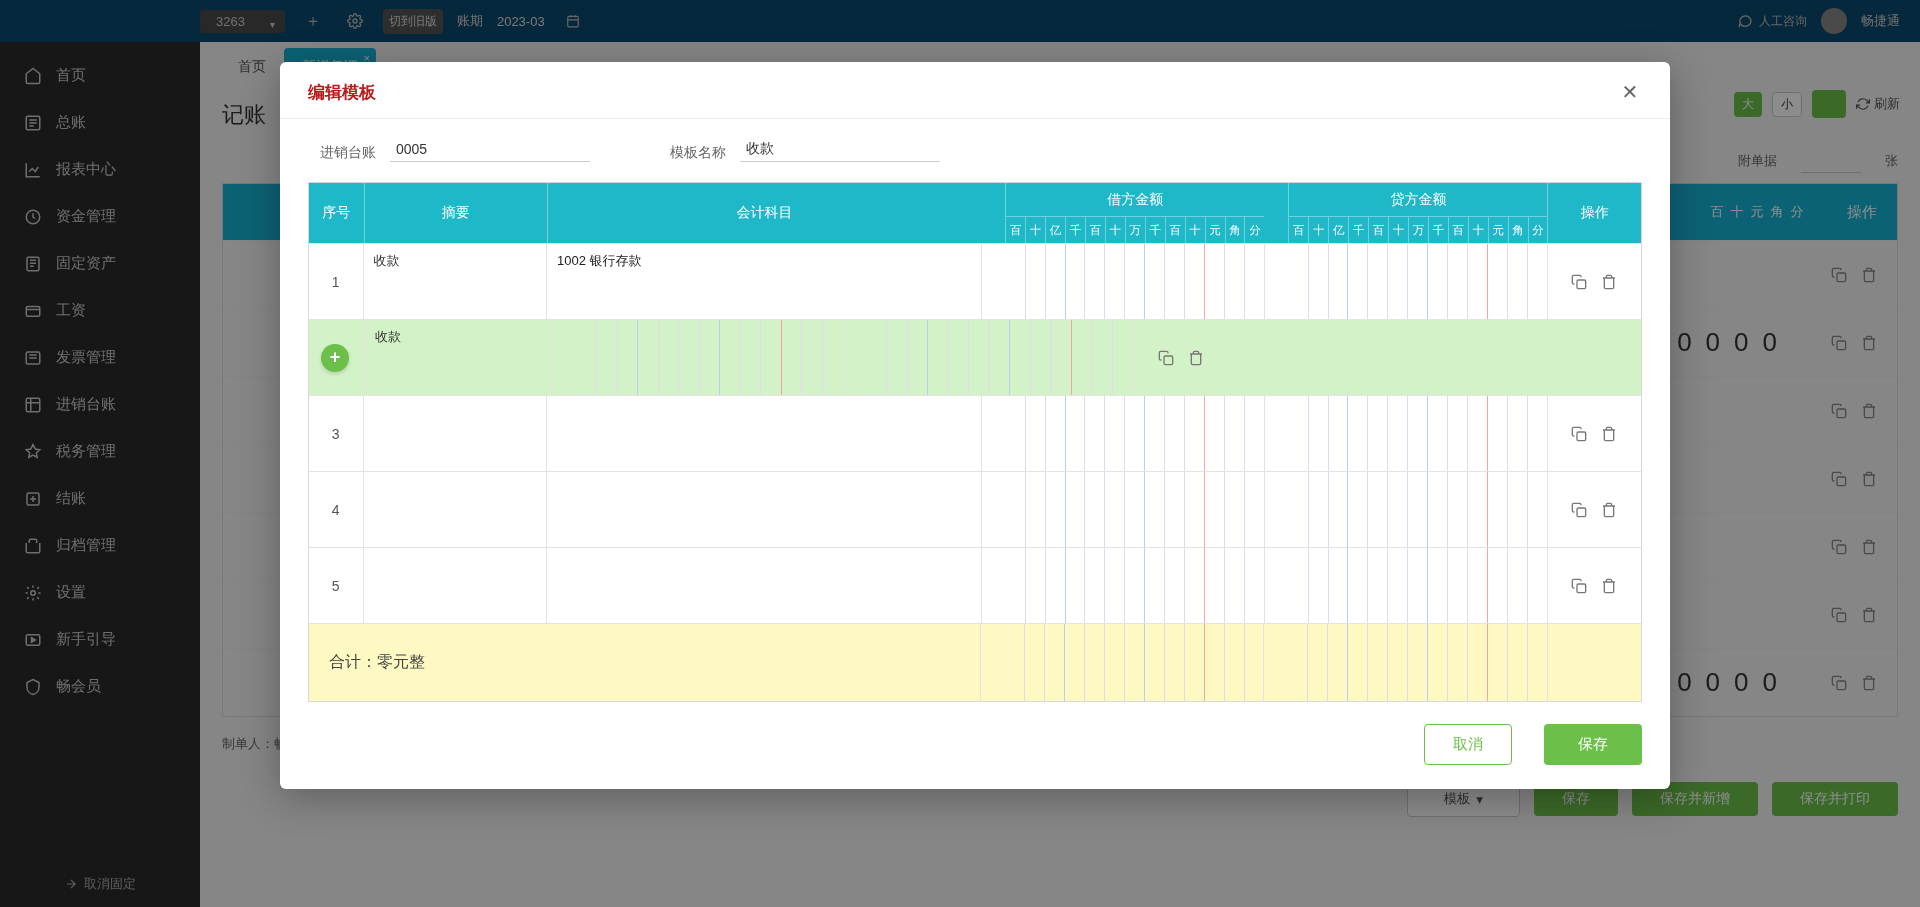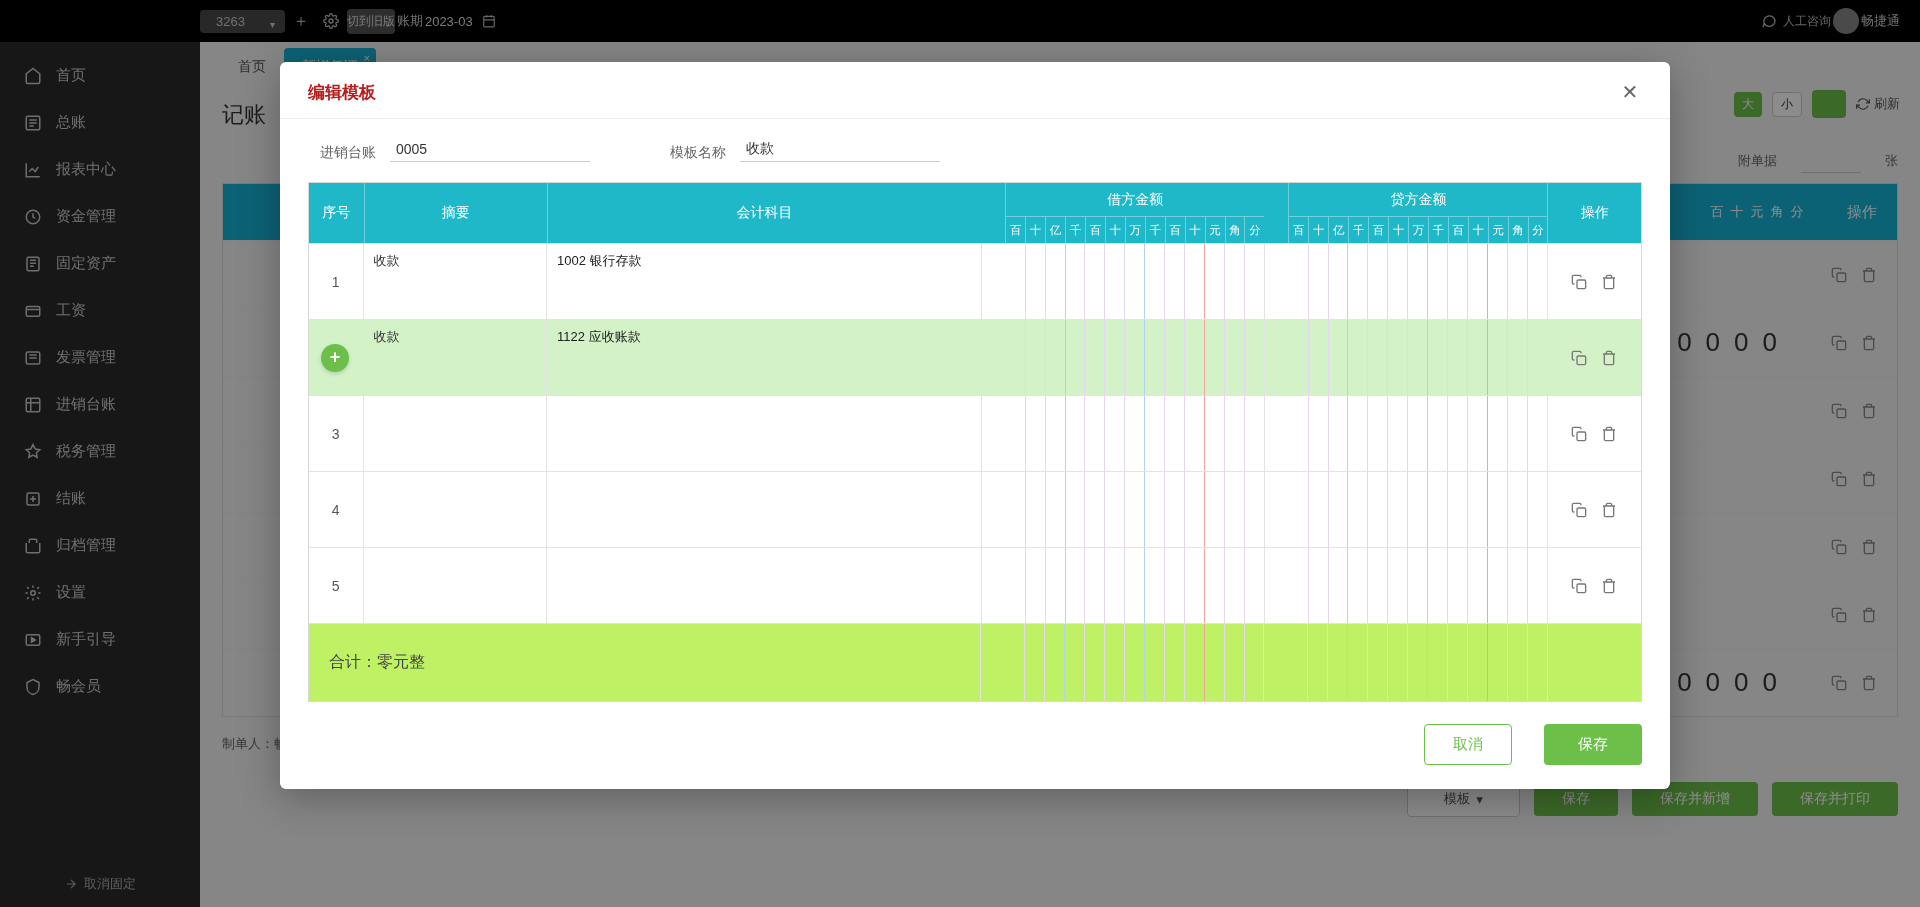--- a/index.html
+++ b/index.html
@@ -14,43 +14,43 @@
   position: relative;
 }
 
 .backdrop-overlay {
   position: absolute; inset: 0;
   background: rgba(0,0,0,0.45);
   z-index: 50;
 }
 .toolbar2 {
   height: 42px;
-  background: #000000;
+  background: #0c4a6e;
   display: flex;
   align-items: center;
   padding: 0 20px;
   color: #ddd;
-  gap: 2px;
+  gap: 14px;
   position: relative;
 }
 .toolbar2 .select-box {
   background: #4a4a4a;
   border-radius: 4px;
   padding: 4px 40px 4px 16px;
   color: #ccc;
   position: relative;
   margin-left: 180px;
 }
 .toolbar2 .caret { position:absolute; right:10px; top:9px; font-size:10px;}
 .toolbar2 .iconbtn {
   width: 28px; height: 28px;
   display:flex; align-items:center; justify-content:center;
   color:#bbb; font-size:16px;
 }
-.toolbar2 .btn-old { background:#555; padding:4px 0; border-radius:4px; color:#ddd; font-size:12px;}
+.toolbar2 .btn-old { background:#555; padding:4px 6px; border-radius:4px; color:#ddd; font-size:12px;}
 .toolbar2 .period-label{color:#ccc;}
 .toolbar2 .period-val{color:#ddd;}
 .toolbar2 .spacer{flex:1}
 .toolbar2 .help{color:#bbb; font-size:12px; display:flex; align-items:center; gap:6px;}
 .toolbar2 .avatar{width:26px; height:26px; background:#888; border-radius:50%;}
 .toolbar2 .username{color:#ccc;}
 
 .app-body { display:flex; height: calc(907px - 42px); }
 
 .sidebar {
@@ -185,21 +185,21 @@
 .grid-cell.red{border-left:1px solid #f2a5a5;}
 .add-btn{
   position:absolute; left:12px; top:50%; transform:translateY(-50%);
   width:28px; height:28px; border-radius:50%; background:#6cc04a; color:#fff;
   display:flex; align-items:center; justify-content:center; font-size:18px; font-weight:bold;
   box-shadow:0 2px 4px rgba(0,0,0,0.15);
 }
 .vbody-row.highlight .col-seq{position:relative;}
 
 .vtotal-row{
-  display:flex; height:78px; border-top:1px solid #e3e3e3; background:#bef264;
+  display:flex; height:78px; border-top:1px solid #e3e3e3; background:#fef9c3;
 }
 .vtotal-label-area{
   width: calc(56px + 188px + 446px);
   display:flex; align-items:center; padding-left:20px;
   font-size:16px; color:#444; border-right:1px solid #e3e3e3;
 }
 .vtotal-row .col-debit,.vtotal-row .col-credit{border-right:1px solid #e3e3e3; flex-direction:row;}
 .vtotal-row .col-ops{}
 
 .modal-actions{
@@ -634,21 +634,20 @@
                 <path d="M3 6h18M8 6V4a2 2 0 012-2h4a2 2 0 012 2v2m3 0v14a2 2 0 01-2 2H7a2 2 0 01-2-2V6"></path>
               </svg>
             </span>
           </div>
         </div>
         <div class="vbody-row highlight">
           <div class="col-seq">
             <div class="add-btn">+</div>
           </div>
           <div class="col-summary">收款</div>
-          <div class="col-subject">1122 应收账款</div>
           <div class="col-debit">
             <div class="grid-cell"></div>
             <div class="grid-cell"></div>
             <div class="grid-cell"></div>
             <div class="grid-cell blue"></div>
             <div class="grid-cell"></div>
             <div class="grid-cell"></div>
             <div class="grid-cell"></div>
             <div class="grid-cell blue"></div>
             <div class="grid-cell"></div>

